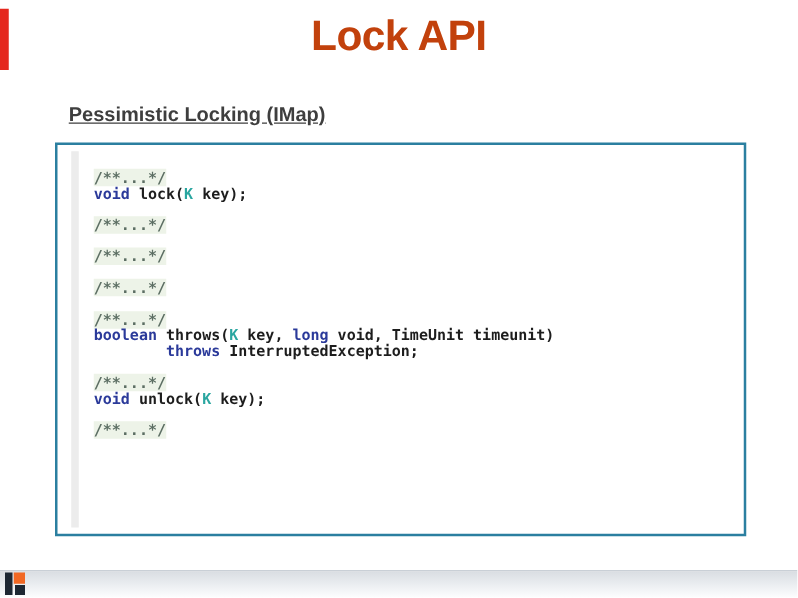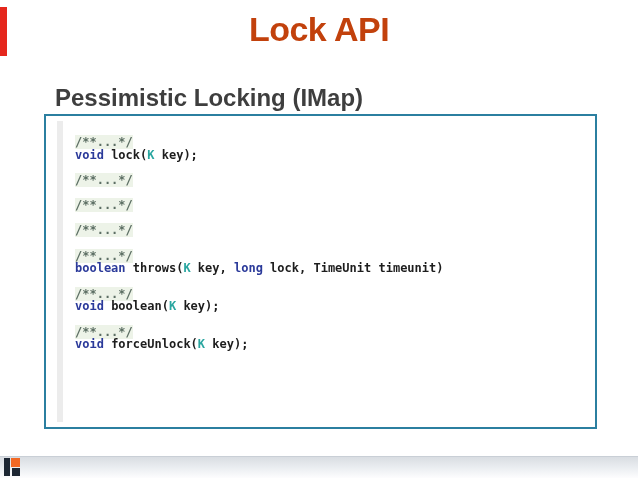--- a/index.html
+++ b/index.html
@@ -16,22 +16,23 @@
     background: var(--accent-red);
   }
   .title {
     position: absolute; left: 0; top: 10px; width: 638px;
     text-align: center;
     font-size: 34px; font-weight: 600; letter-spacing: -0.5px;
     color: #c2410c;
   }
   .subtitle {
     position: absolute; left: 55px; top: 84px;
-    font-size: 24px; font-weight: 700;
+    font-size: 16px; font-weight: 700;
     color: #3e3e3e;
+    text-decoration: underline;
   }
   .codebox {
     position: absolute; left: 44px; top: 114px;
     width: 549px; height: 311px;
     background: #ffffff;
     border: 2px solid var(--box-border);
   }
   .gutter {
     position: absolute; left: 11px; top: 5px; bottom: 5px;
     width: 6px; background: #ececec;
@@ -81,27 +82,27 @@
       <div class="line"><span class="lc"><span class="tk-cm">/**...*/</span></span></div>
       <div class="line"><span class="lc"><span class="tk-kw">void</span><span class="tk-tx"> lock(</span><span class="tk-ty">K</span><span class="tk-tx"> key);</span></span></div>
       <div class="line"><span class="lc"></span></div>
       <div class="line"><span class="lc"><span class="tk-cm">/**...*/</span></span></div>
       <div class="line"><span class="lc"></span></div>
       <div class="line"><span class="lc"><span class="tk-cm">/**...*/</span></span></div>
       <div class="line"><span class="lc"></span></div>
       <div class="line"><span class="lc"><span class="tk-cm">/**...*/</span></span></div>
       <div class="line"><span class="lc"></span></div>
       <div class="line"><span class="lc"><span class="tk-cm">/**...*/</span></span></div>
-      <div class="line"><span class="lc"><span class="tk-kw">boolean</span><span class="tk-tx"> throws(</span><span class="tk-ty">K</span><span class="tk-tx"> key, </span><span class="tk-kw">long</span><span class="tk-tx"> lock, TimeUnit timeunit)</span></span></div>
+      <div class="line"><span class="lc"><span class="tk-kw">boolean</span><span class="tk-tx"> throws(</span><span class="tk-ty">K</span><span class="tk-tx"> key, </span><span class="tk-kw">long</span><span class="tk-tx"> void, TimeUnit timeunit)</span></span></div>
+      <div class="line"><span class="lc"><span class="tk-tx">        </span><span class="tk-kw">throws</span><span class="tk-tx"> InterruptedException;</span></span></div>
       <div class="line"><span class="lc"></span></div>
       <div class="line"><span class="lc"><span class="tk-cm">/**...*/</span></span></div>
-      <div class="line"><span class="lc"><span class="tk-kw">void</span><span class="tk-tx"> boolean(</span><span class="tk-ty">K</span><span class="tk-tx"> key);</span></span></div>
+      <div class="line"><span class="lc"><span class="tk-kw">void</span><span class="tk-tx"> unlock(</span><span class="tk-ty">K</span><span class="tk-tx"> key);</span></span></div>
       <div class="line"><span class="lc"></span></div>
       <div class="line"><span class="lc"><span class="tk-cm">/**...*/</span></span></div>
-      <div class="line"><span class="lc"><span class="tk-kw">void</span><span class="tk-tx"> forceUnlock(</span><span class="tk-ty">K</span><span class="tk-tx"> key);</span></span></div>
     </div>
 </div>
 
 <div class="footer-bar"></div>
 
 <div class="logo">
   <div class="bar-left"></div>
   <div class="sq-orange"></div>
   <div class="sq-dark"></div>
 </div>

